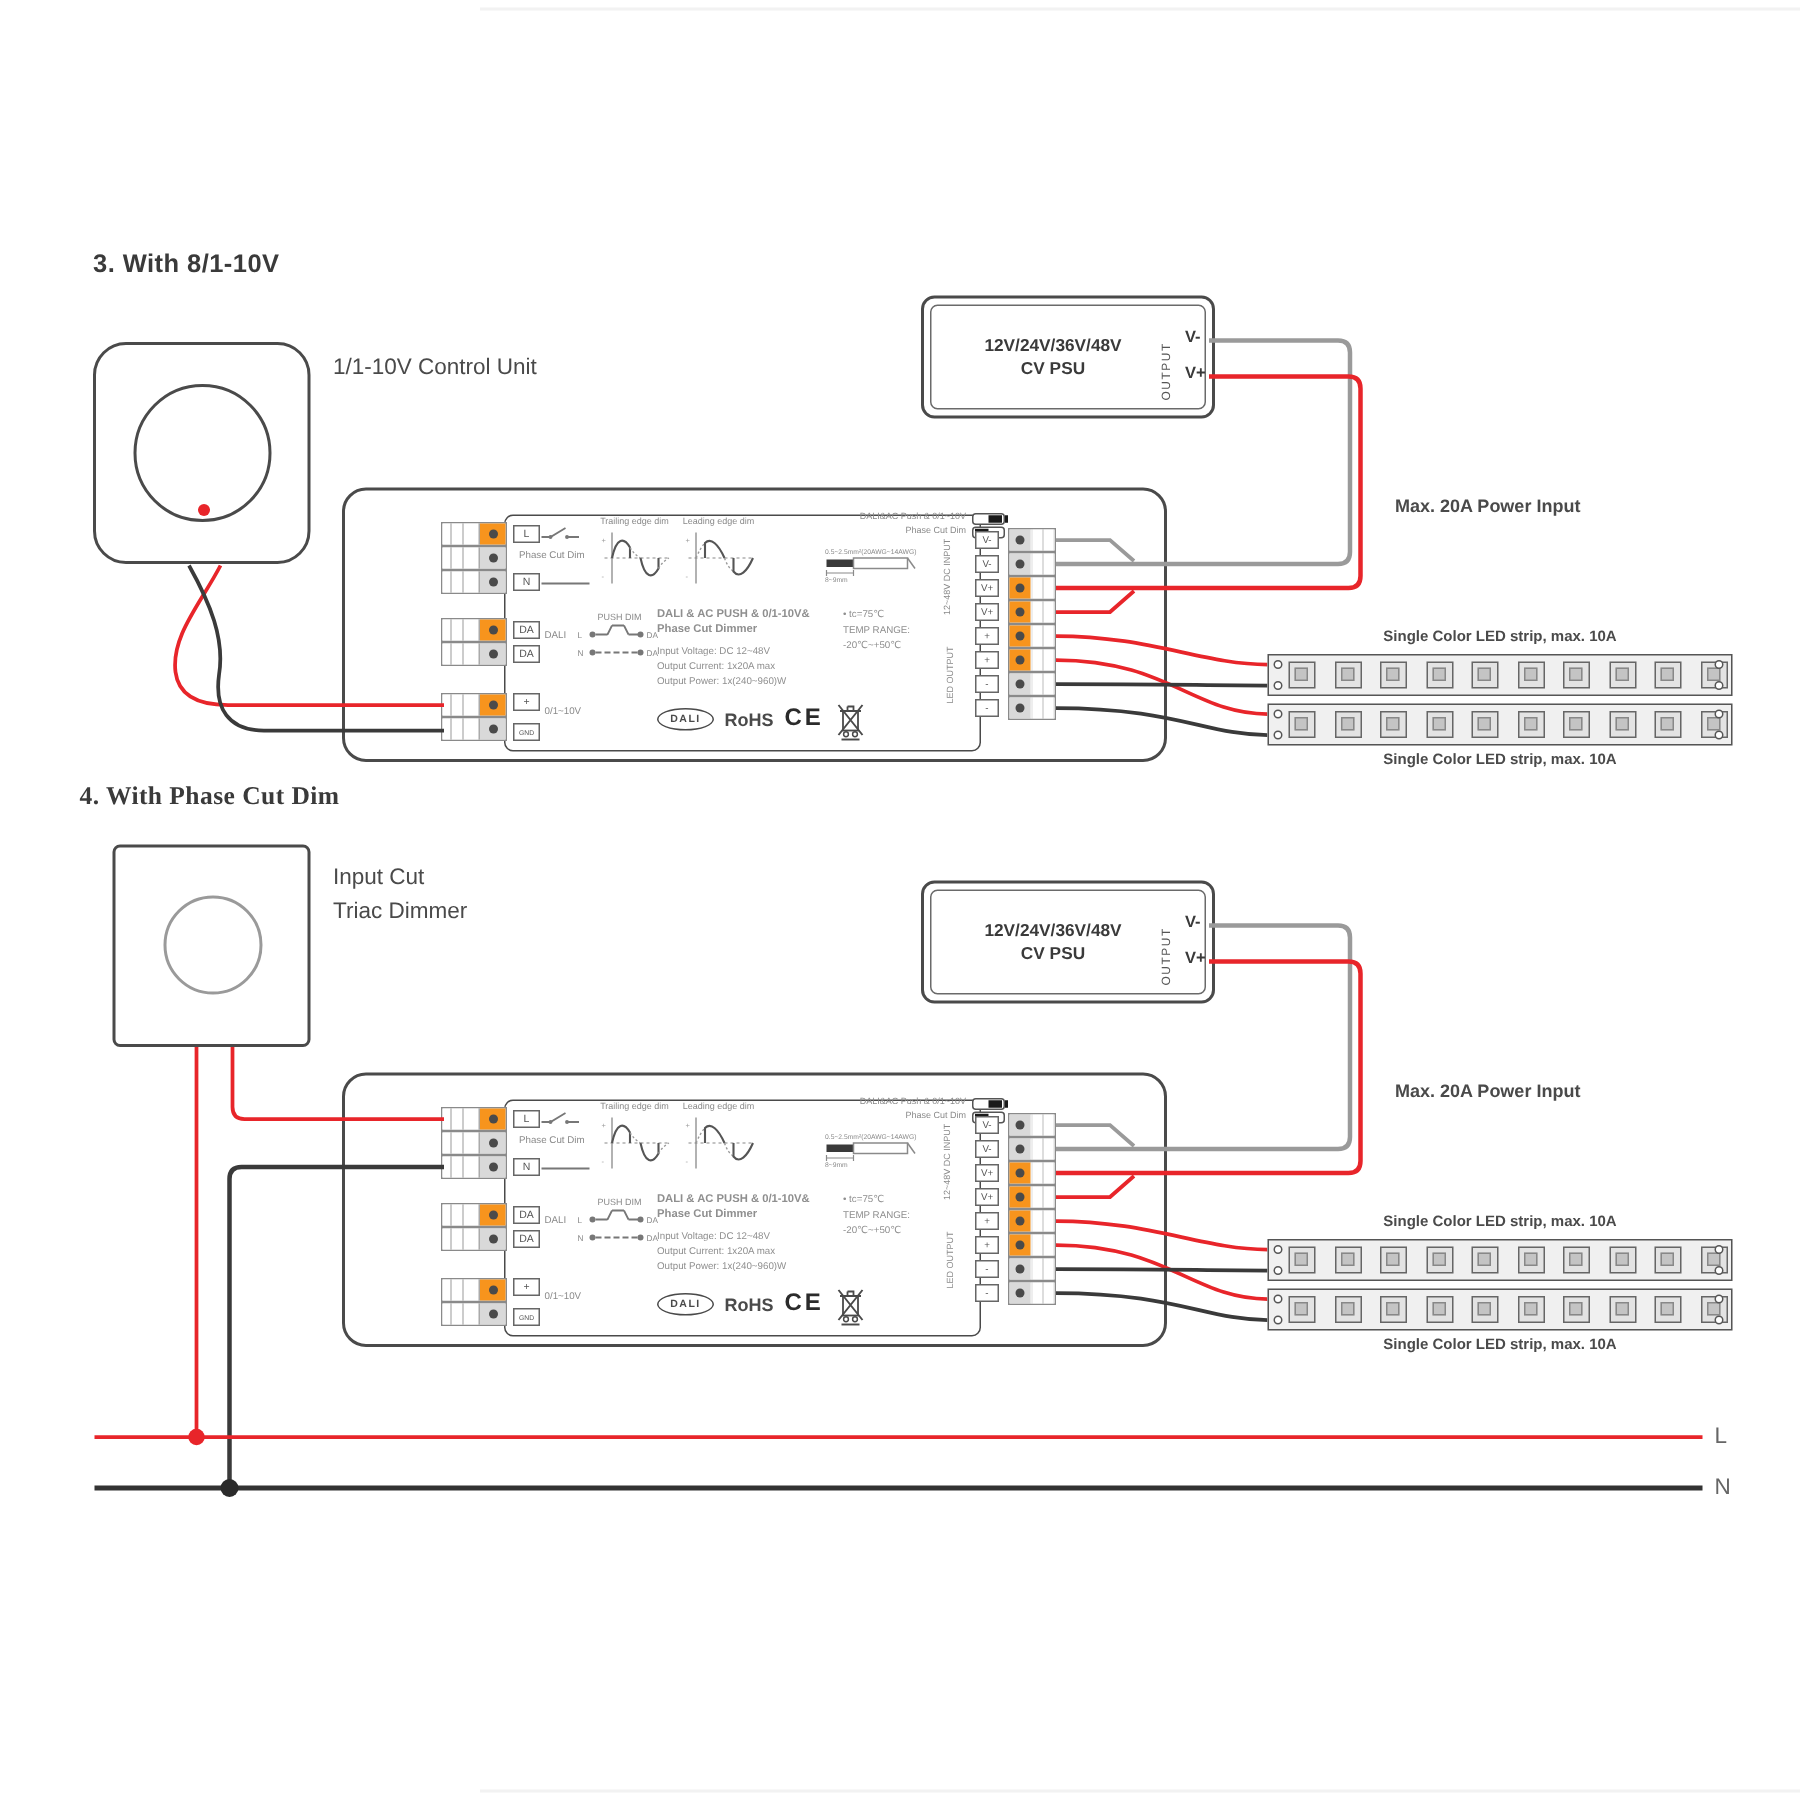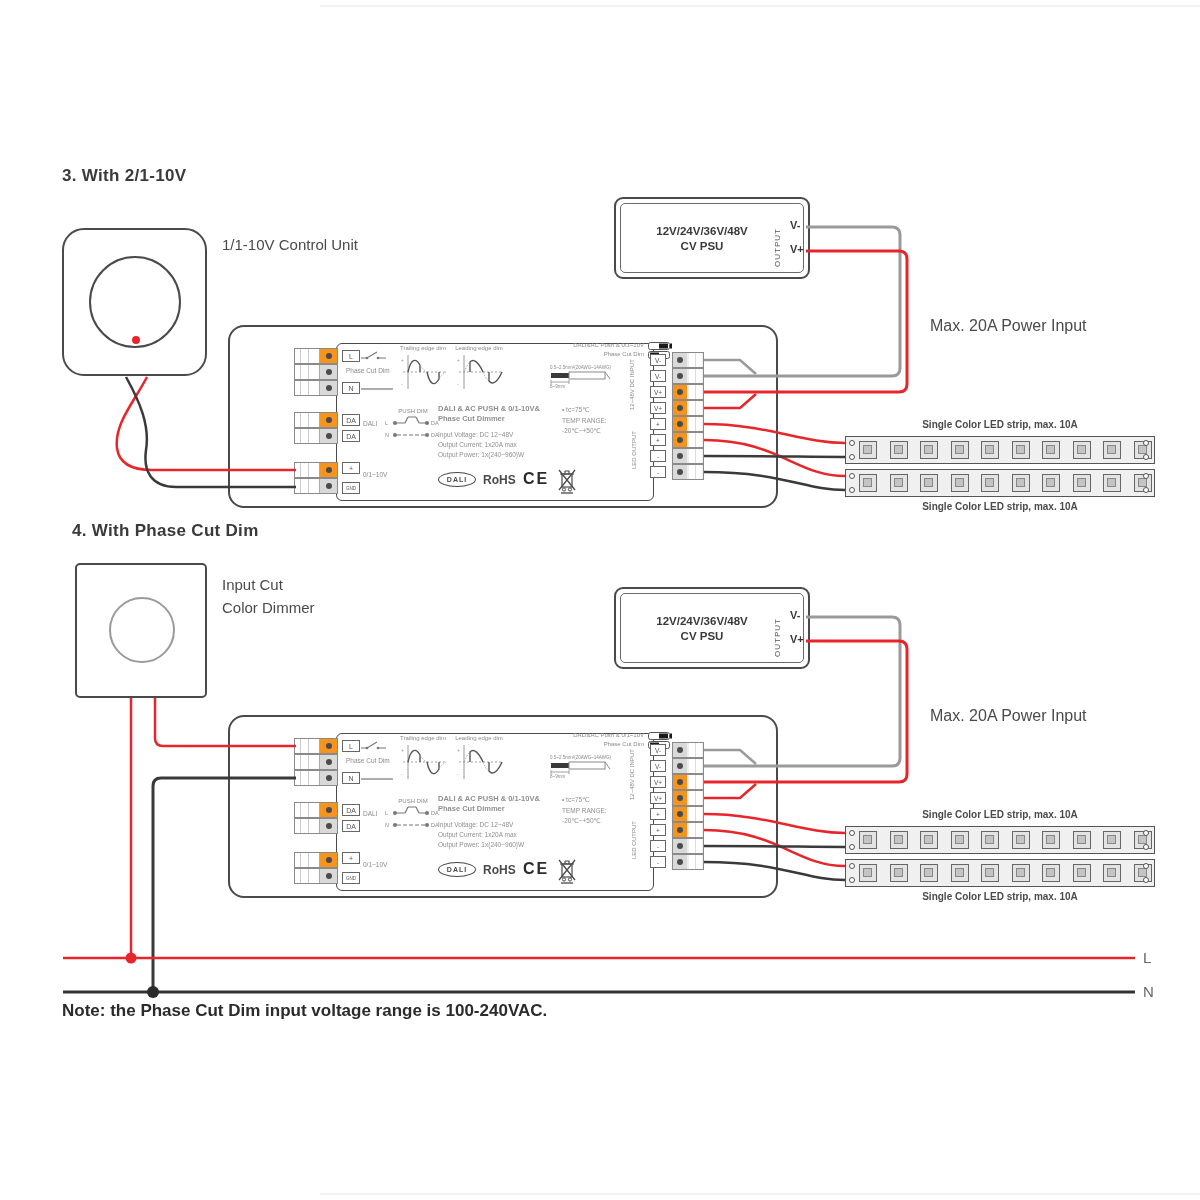--- a/index.html
+++ b/index.html
@@ -4,21 +4,21 @@
 <style>
   html,body{margin:0;padding:0;background:#fff;}
   #stage{position:relative;width:1200px;height:1200px;background:#fff;overflow:hidden;
          font-family:"Liberation Sans","DejaVu Sans",sans-serif;color:#3a3a3a;}
   .abs{position:absolute;box-sizing:border-box;}
   
   .h-title{font-size:17px;font-weight:bold;color:#3a3a3a;letter-spacing:.3px;}
   .dev-label{font-size:15px;color:#4a4a4a;line-height:23px;}
   .note{font-size:17px;font-weight:bold;color:#2b2b2b;}
   .ln-label{font-size:15px;color:#666;}
-  .small-bold{font-size:16px;font-weight:normal;color:#4a4a4a;}
+  .small-bold{font-size:12px;font-weight:bold;color:#4a4a4a;margin-top:13px;}
   
   .devbox{border:2.5px solid #4a4a4a;background:#fff;}
   .dial-circle{border:2.5px solid #4a4a4a;border-radius:50%;}
   .triac-circle{border:2.5px solid #9a9a9a;border-radius:50%;}
   .red-dot{background:#e8252a;border-radius:50%;}
   
   .psu{border:2px solid #4a4a4a;border-radius:9px;background:#fff;}
   .psu-inner{position:absolute;inset:4px;border:1.5px solid #6a6a6a;border-radius:5px;}
   .psu-title{font-size:11.5px;font-weight:bold;color:#3a3a3a;text-align:center;line-height:15px;}
   .psu-out{font-size:8px;color:#555;writing-mode:vertical-rl;transform:rotate(180deg);letter-spacing:1px;}
@@ -62,35 +62,35 @@
   svg{display:block;overflow:visible;}
 </style>
 </head>
 <body>
 
 <div id="stage">
 
   <div class="abs sep" style="left:320px;top:5px;width:880px;height:2px;"></div>
   <div class="abs sep" style="left:320px;top:1193px;width:880px;height:2px;"></div>
 
-  <div class="abs h-title" style="left:62px;top:166px;">3. With 2/1-10V</div>
-  <div class="abs h-title" style="left:72px;top:521px;">4. With Phase Cut Dim</div>
+  <div class="abs h-title" style="left:62px;top:166px;">3. With 8/1-10V</div>
+  <div class="abs h-title" style="left:53px;top:521px;font-family:Liberation Serif, serif;">4. With Phase Cut Dim</div>
 
   <div class="abs devbox" style="left:62px;top:228px;width:145px;height:148px;border-radius:22px;">
     <div class="abs dial-circle" style="left:25px;top:26px;width:92px;height:92px;"></div>
     <div class="abs red-dot" style="left:68px;top:106px;width:8px;height:8px;"></div>
   </div>
   <div class="abs dev-label" style="left:222px;top:233px;">1/1-10V Control Unit</div>
 
   <div class="abs devbox" style="left:75px;top:563px;width:132px;height:135px;border-radius:5px;">
     <div class="abs triac-circle" style="left:32px;top:32px;width:66px;height:66px;"></div>
   </div>
   <div class="abs dev-label" style="left:222px;top:573px;">
     <div>Input Cut</div>
-    <div>Color Dimmer</div>
+    <div>Triac Dimmer</div>
   </div>
 
   <div class="abs cluster-mount" style="left:0;top:0;width:1200px;height:560px;">
 
   <div class="abs psu" style="left:614px;top:197px;width:196px;height:82px;">
     <div class="psu-inner"></div>
     <div class="abs psu-title" style="left:16px;top:25px;width:140px;">
       <div>12V/24V/36V/48V</div>
       <div>CV PSU</div>
     </div>
@@ -591,15 +591,14 @@
     <path d="M296,778 H161 q-8,0 -8,8 V992" stroke="#3A3A3A" stroke-width="3" fill="none"></path>
 
     <path d="M63,958 H1135" stroke="#E8252A" stroke-width="2.5"></path>
     <path d="M63,992 H1135" stroke="#333333" stroke-width="3.2"></path>
     <circle cx="131" cy="958" r="5.5" fill="#E8252A"></circle>
     <circle cx="153" cy="992" r="6" fill="#2b2b2b"></circle>
   </svg>
 
   <div class="abs ln-label" style="left:1143px;top:949px;">L</div>
   <div class="abs ln-label" style="left:1143px;top:983px;">N</div>
-  <div class="abs note" style="left:62px;top:1001px;">Note: the Phase Cut Dim input voltage range is 100-240VAC.</div>
 
 </div>
 
 </body></html>

